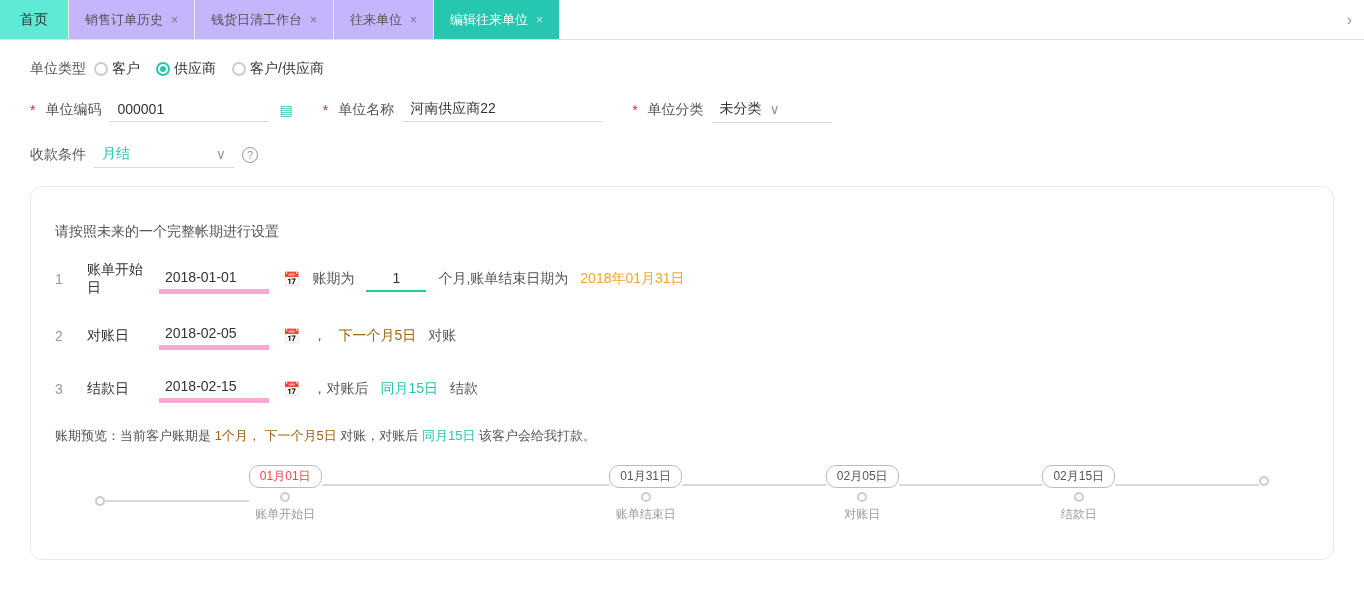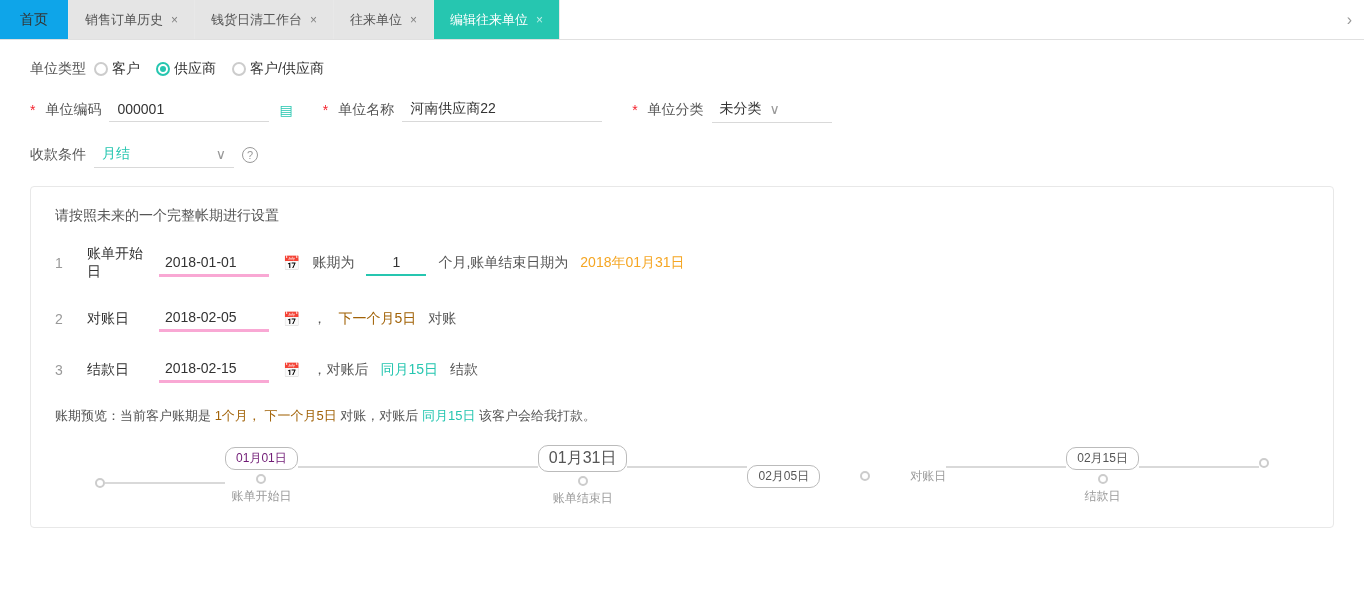--- a/index.html
+++ b/index.html
@@ -17,27 +17,27 @@
     .tab-item {
       display: flex;
       align-items: center;
       height: 100%;
       padding: 0 16px;
       cursor: pointer;
       font-size: 13px;
       color: #555;
       border-right: 1px solid #e8e8e8;
       white-space: nowrap;
-      background: #e5e5e5;
+      background: #c4b5fd;
     }
     .tab-item:first-child {
       padding: 0 20px;
       color: #333;
       font-size: 14px;
-      background: #0ea5e9;
+      background: #5eead4;
     }
     .tab-item.active {
       background: #26c6b0;
       color: #fff;
     }
     .tab-close {
       margin-left: 8px;
       font-size: 12px;
       color: inherit;
       opacity: 0.7;
@@ -152,22 +152,22 @@
       font-size: 11px;
       display: flex;
       align-items: center;
       justify-content: center;
       cursor: pointer;
     }
 
     
     .settings-panel {
       border: 1px solid #e8e8e8;
-      border-radius: 4px;
-      padding: 20px 24px;
+      border-radius: 12px;
+      padding: 36px 24px;
       margin-top: 10px;
     }
     .settings-title {
       color: #555;
       margin-bottom: 20px;
       font-size: 14px;
     }
     .setting-row {
       display: flex;
       align-items: center;
@@ -177,21 +177,21 @@
     .setting-num {
       color: #999;
       width: 20px;
     }
     .setting-field-label {
       color: #333;
       width: 60px;
     }
     .date-input {
       border: none;
-      border-bottom: 3px solid #f9a8d4;
+      border-bottom: 5px solid #f9a8d4;
       outline: none;
       padding: 4px 6px;
       font-size: 14px;
       color: #333;
       width: 110px;
       background: transparent;
     }
     .cal-icon {
       color: #26c6b0;
       cursor: pointer;
@@ -357,34 +357,34 @@
       </div>
 
       <div style="display:flex; align-items:center; padding: 0 40px; margin-top: 8px;">
 
         <div style="display:flex;flex-direction:column;align-items:center;">
           <div style="width:10px;height:10px;border-radius:50%;border:2px solid #ccc;background:#fff;margin-top:14px;"></div>
         </div>
         <div style="flex:1;height:2px;background:#d9d9d9;margin-top:14px;"></div>
 
         <div style="display:flex;flex-direction:column;align-items:center;">
-          <div style="border:1px solid #bbb;border-radius:10px;padding:2px 10px;font-size:12px;color:#701a75;background:#fff;">01月01日</div>
+          <div style="border:1px solid #bbb;border-radius:10px;padding:2px 10px;font-size:12px;color:#ef4444;background:#fff;">01月01日</div>
           <div style="width:10px;height:10px;border-radius:50%;border:2px solid #ccc;background:#fff;margin:4px 0;"></div>
           <div style="font-size:12px;color:#999;">账单开始日</div>
         </div>
         <div style="flex:2;height:2px;background:#d9d9d9;margin-top:-18px;"></div>
 
         <div style="display:flex;flex-direction:column;align-items:center;">
-          <div style="border:1px solid #bbb;border-radius:10px;padding:2px 10px;font-size:16px;color:#555;background:#fff;">01月31日</div>
+          <div style="border:1px solid #bbb;border-radius:10px;padding:2px 10px;font-size:12px;color:#555;background:#fff;">01月31日</div>
           <div style="width:10px;height:10px;border-radius:50%;border:2px solid #ccc;background:#fff;margin:4px 0;"></div>
           <div style="font-size:12px;color:#999;">账单结束日</div>
         </div>
         <div style="flex:1;height:2px;background:#d9d9d9;margin-top:-18px;"></div>
 
-        <div style="display:flex;align-items:center;gap:40px;">
+        <div style="display:flex;flex-direction:column;align-items:center;">
           <div style="border:1px solid #bbb;border-radius:10px;padding:2px 10px;font-size:12px;color:#555;background:#fff;">02月05日</div>
           <div style="width:10px;height:10px;border-radius:50%;border:2px solid #ccc;background:#fff;margin:4px 0;"></div>
           <div style="font-size:12px;color:#999;">对账日</div>
         </div>
         <div style="flex:1;height:2px;background:#d9d9d9;margin-top:-18px;"></div>
 
         <div style="display:flex;flex-direction:column;align-items:center;text-align:right;">
           <div style="border:1px solid #bbb;border-radius:10px;padding:2px 10px;font-size:12px;color:#555;background:#fff;">02月15日</div>
           <div style="width:10px;height:10px;border-radius:50%;border:2px solid #ccc;background:#fff;margin:4px 0;"></div>
           <div style="font-size:12px;color:#999;">结款日</div>

